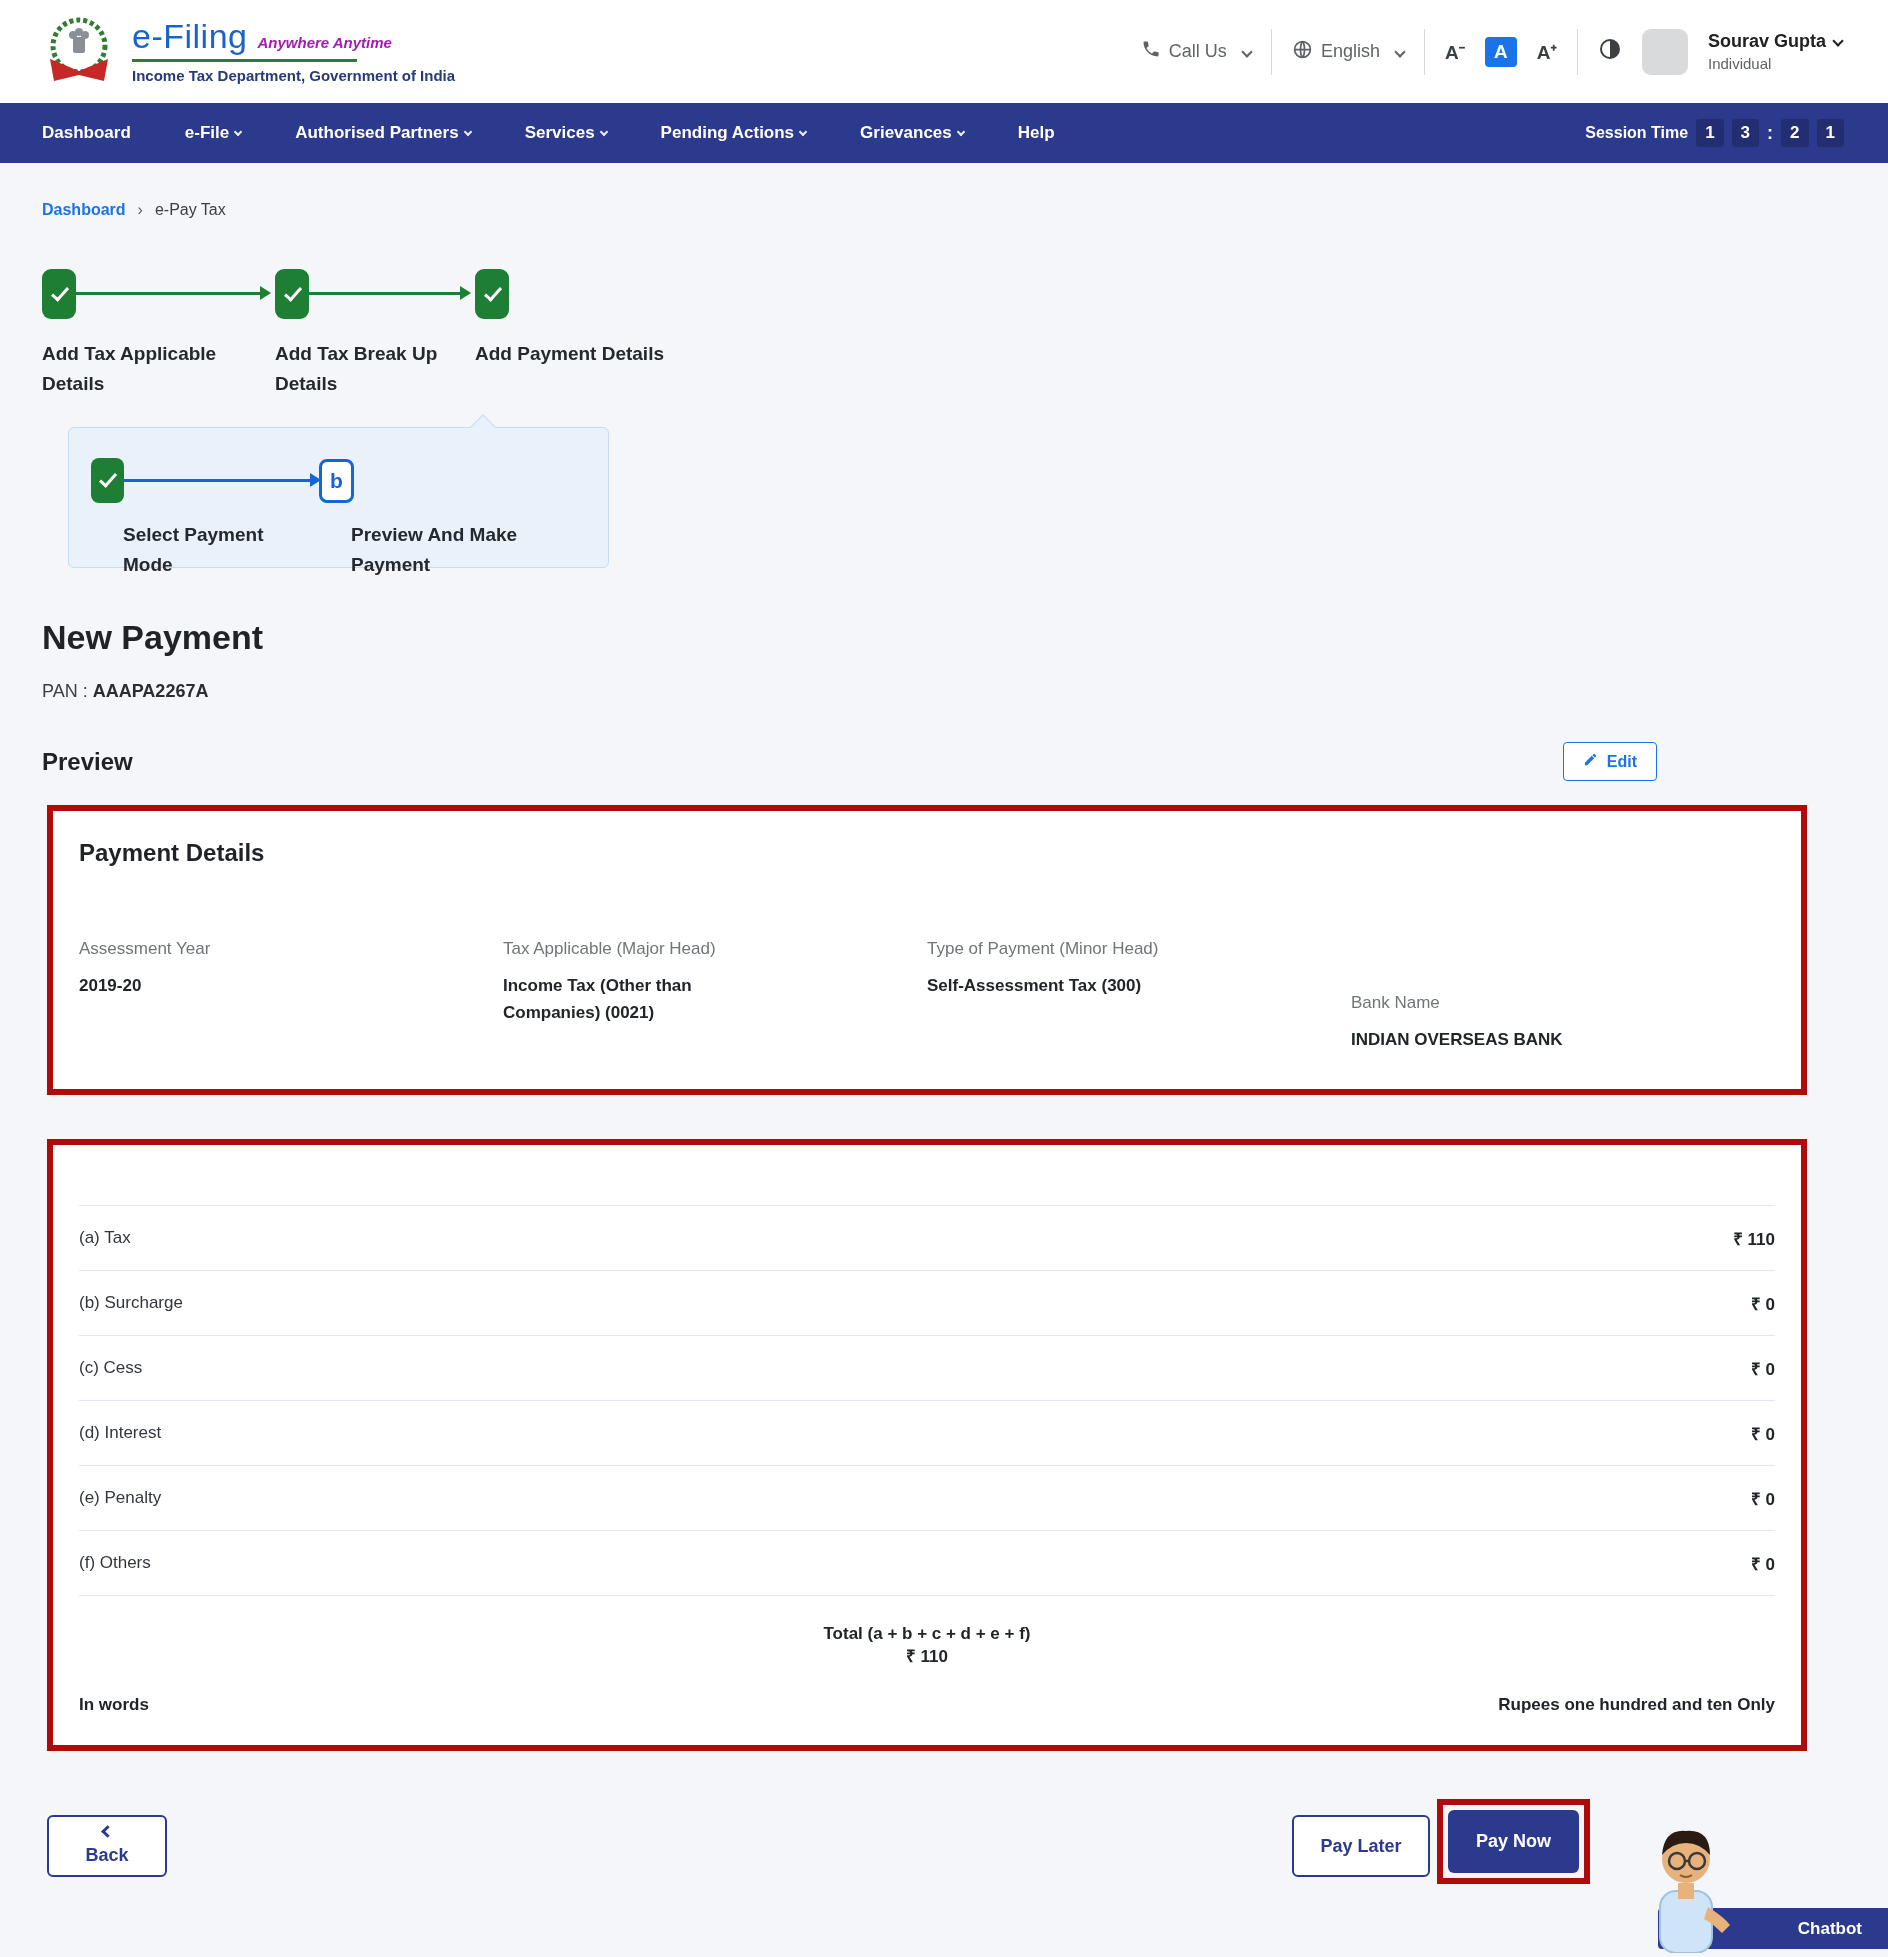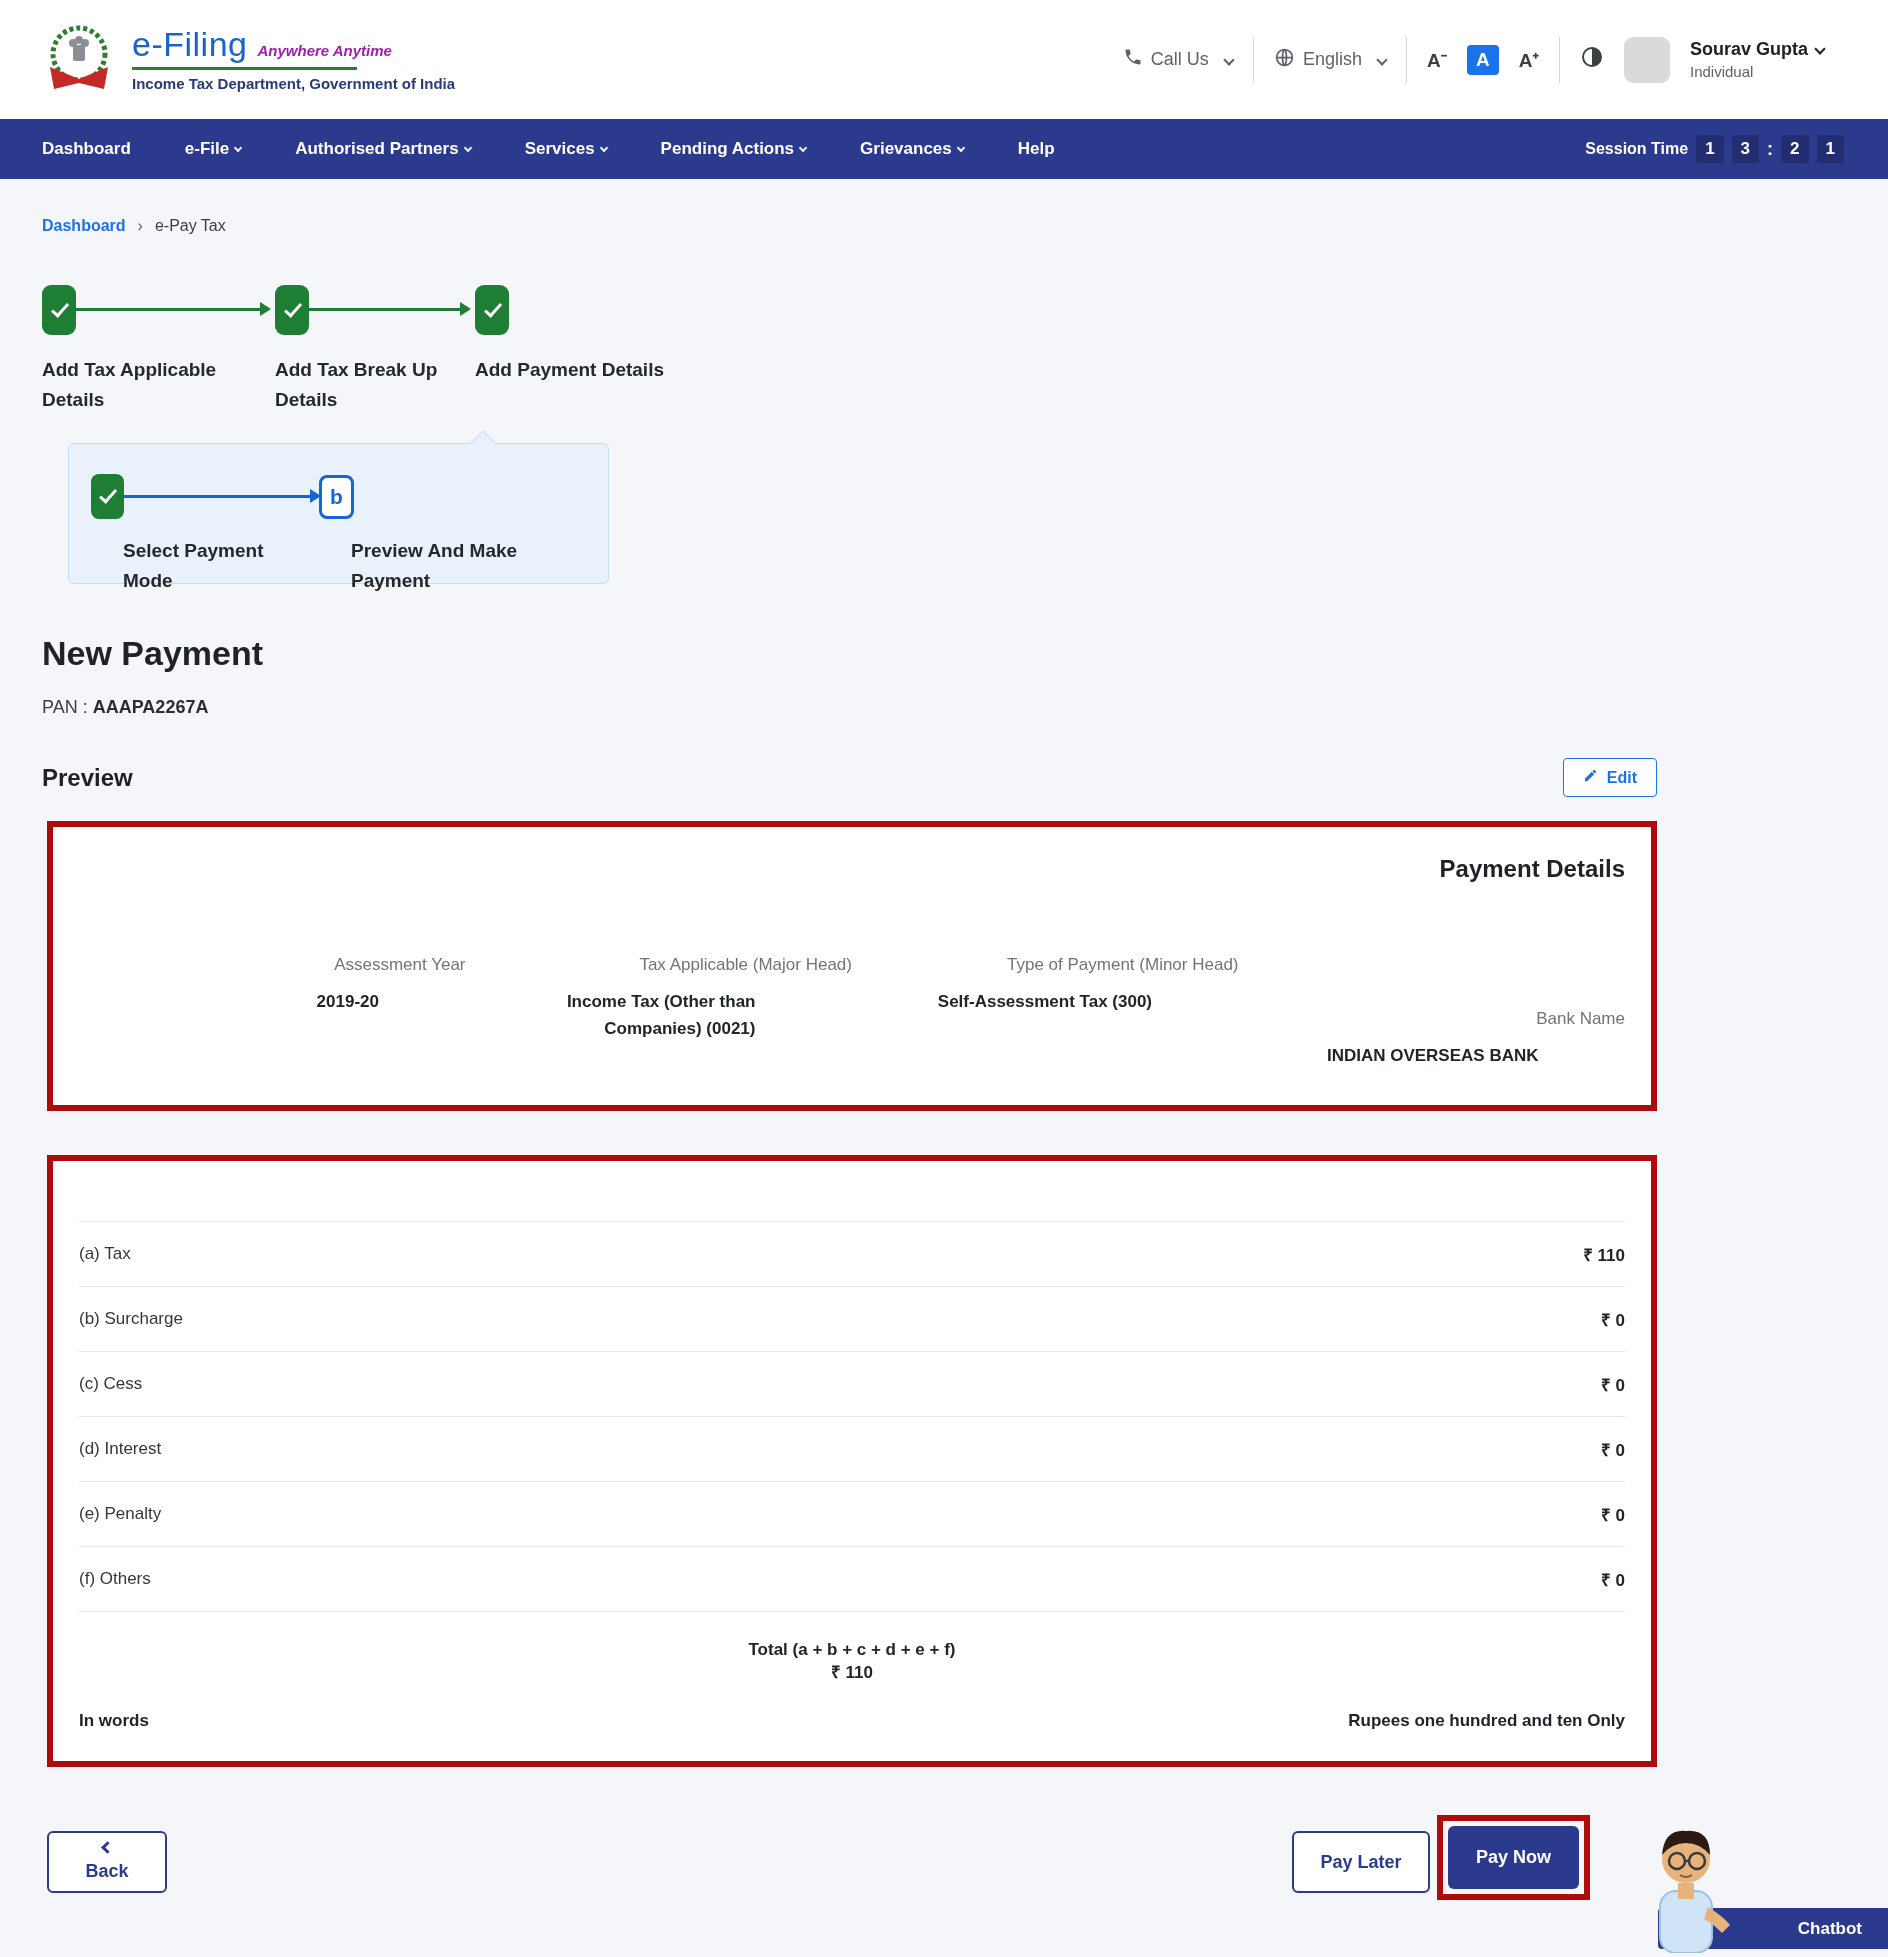--- a/index.html
+++ b/index.html
@@ -2,21 +2,21 @@
 <html><head>
 <meta charset="utf-8">
 <style>
   * { box-sizing: border-box; margin: 0; padding: 0; }
   html,body { background:#eef0f5; }
   body {
     width: 1888px; height: 1957px; position: relative; overflow: hidden;
     font-family: "Liberation Sans", sans-serif; color: #212529; background:#f5f6f9;
   }
   
-  .topbar { height:119px; background:#fff; display:flex; align-items:center; padding:0 64px 0 40px; }
+  .topbar { height:103px; background:#fff; display:flex; align-items:center; padding:0 46px 0 40px; }
   .logo-wrap { display:flex; align-items:flex-start; gap:14px; }
   .logo-text { padding-top:6px; }
   .brand-row { display:flex; align-items:baseline; gap:10px; }
   .brand { font-size:34px; color:#1a64c8; letter-spacing:0.5px; }
   .tagline { font-size:15px; color:#a21caf; font-style:italic; font-weight:bold; }
   .brand-underline { height:3px; background:#2e7d32; margin:3px 0 5px; width:225px; }
   .dept { font-size:15px; font-weight:bold; color:#273a7a; }
   .top-right { margin-left:auto; display:flex; align-items:center; gap:20px; color:#5f6368; font-size:18px; }
   .tr-item { display:flex; align-items:center; gap:8px; cursor:pointer; }
   .vsep { width:1px; height:46px; background:#d5d7da; }
@@ -57,21 +57,21 @@
   .bbox { position:absolute; left:228px; top:1px; width:35px; height:44px; background:#fff; border:3px solid #1565d8; border-radius:8px; color:#1565d8; font-weight:bold; font-size:21px; display:flex; align-items:center; justify-content:center; }
   .sub-label { position:absolute; top:62px; width:175px; font-weight:bold; font-size:19px; line-height:30px; color:#24292e;margin-left:32px; }
   
   .page-title { margin:50px 42px 0; font-size:34px; font-weight:bold; color:#1f2327; }
   .pan-line { margin:24px 42px 0; font-size:18px; color:#3c4043; }
   .pan-value { font-weight:bold; color:#2a2e33; }
   .preview-row { margin:40px 0 0 42px; width:1615px; display:flex; align-items:center; justify-content:space-between; }
   .preview-title { font-size:24px; font-weight:bold; color:#1f2327; }
   .edit-btn { display:flex; align-items:center; gap:9px; background:#fff; border:1px solid #1a73e8; color:#1a73e8; border-radius:4px; padding:9px 19px; font-size:16px; font-weight:bold; cursor:pointer; font-family:inherit; }
   
-  .card { margin:24px 0 0 47px; width:1610px; background:#fff; border:6px solid #ae0b0b; padding:28px 26px 36px;text-align:right; }
+  .card { margin:24px 0 0 47px; width:1760px; background:#fff; border:6px solid #ae0b0b; padding:28px 26px 36px; }
   .card-title { font-size:24px; font-weight:bold; color:#1f2327; }
   .fields { display:grid; grid-template-columns:repeat(4,1fr); margin-top:72px; }
   .field-label { color:#70757a; font-size:17px; }
   .field-value { margin-top:13px; font-weight:bold; font-size:17px; line-height:27px; max-width:300px; color:#212529; }
   .field-row2 { margin-top:54px; }
   .tax-card { margin-top:44px; padding-bottom:30px; }
   .tb-divider { height:1px; background:#e4e7f2; margin-top:32px; }
   .tb-row { display:flex; justify-content:space-between; align-items:center; height:65px; border-bottom:1px solid #e4e7f2; font-size:17px; color:#33373d; }
   .amt { font-weight:bold; color:#212529; }
   .tb-total { display:flex; justify-content:space-between; align-items:center; padding-top:28px; font-weight:bold; font-size:17px; color:#212529;flex-direction:column; }

